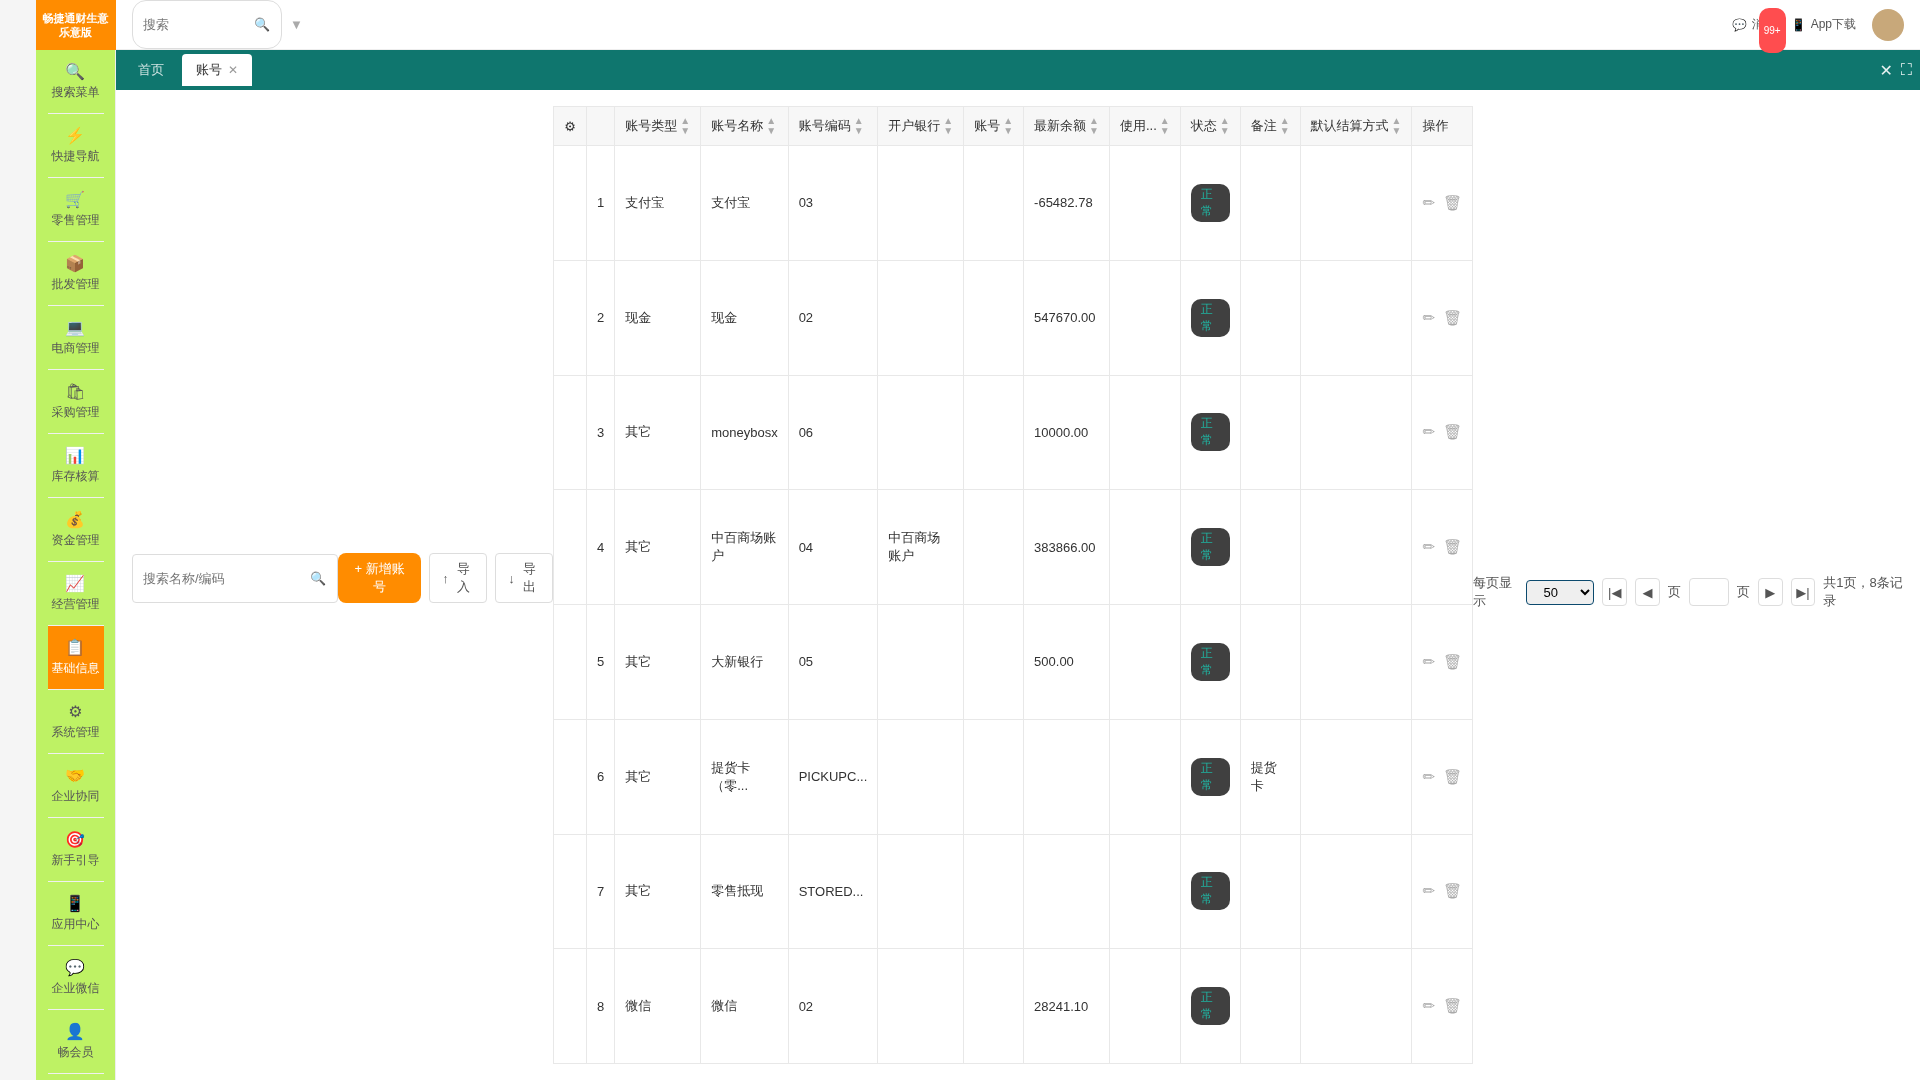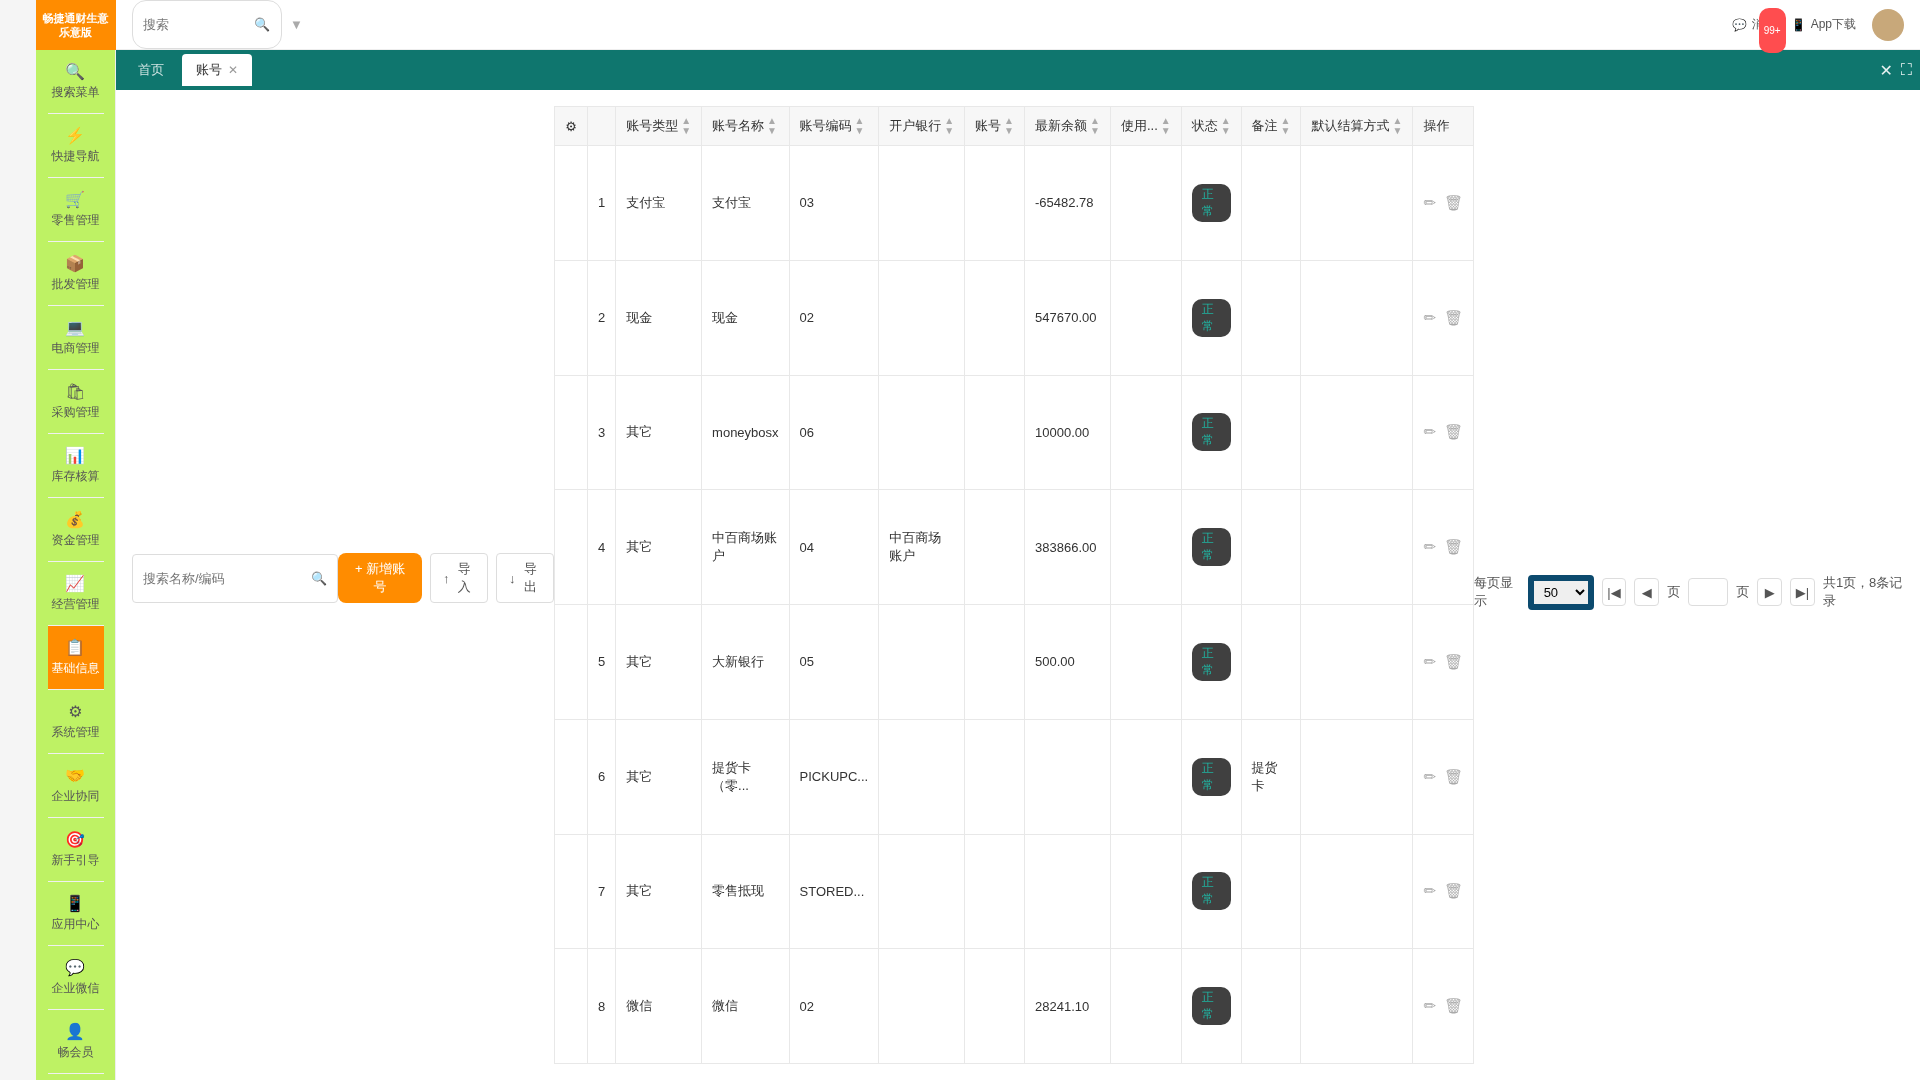--- a/index.html
+++ b/index.html
@@ -191,23 +191,23 @@
     .pagination {
       display: flex;
       align-items: center;
       justify-content: flex-end;
       padding: 14px 0 0;
       gap: 8px;
       font-size: 13px;
       color: #555;
     }
     .page-size-select {
-      border: 6px solid #0c4a6e;
+      border: 1px solid #0c4a6e;
       border-radius: 4px;
-      padding: 3px 6px;
+      padding: 3px 12px;
       font-size: 13px;
     }
     .page-btn {
       width: 28px; height: 28px;
       border: 1px solid #ddd;
       border-radius: 4px;
       background: #fff;
       cursor: pointer;
       display: flex; align-items: center; justify-content: center;
       font-size: 13px; color: #555;

